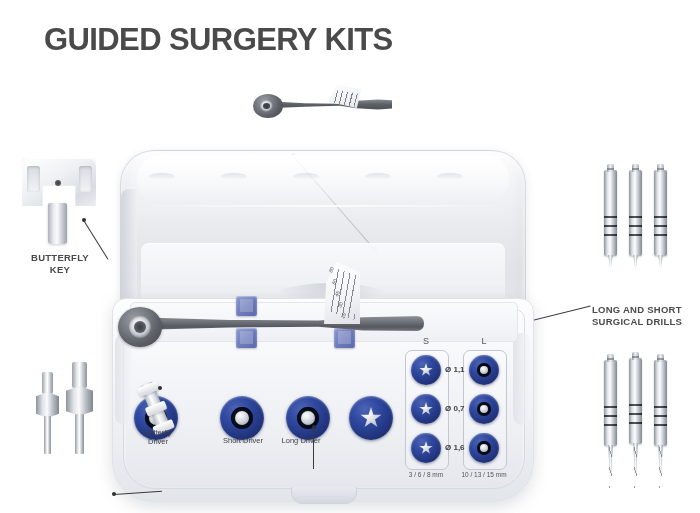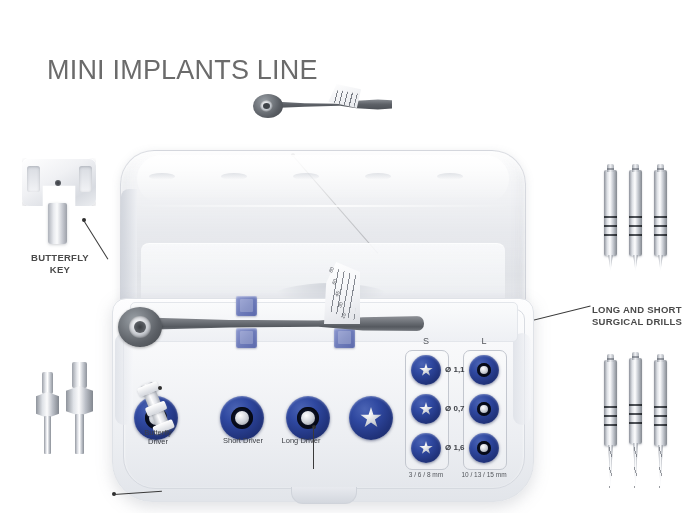--- a/index.html
+++ b/index.html
@@ -287,21 +287,21 @@
   .drill .flute-cut{
     position:absolute;left:40%;width:20%;height:100%;
     background:repeating-linear-gradient(72deg,rgba(70,75,85,.55) 0 1px,rgba(0,0,0,0) 1px 6px);
   }
 </style>
 </head>
 <body>
 
 <div id="stage">
 
-  <div class="title-sub">MINI IMPLANTS LINE</div>
+  <div class="title-main">GUIDED SURGERY KITS</div>
 
   <div style="position:absolute;left:250px;top:88px;width:145px;height:32px;">
     <div style="position:absolute;left:24px;top:11px;width:118px;height:11px;
                 background:linear-gradient(180deg,#8b8f95,#5d6167 48%,#4b4f55 100%);
                 clip-path:polygon(0% 22%,26% 38%,56% 44%,70% 16%,88% 4%,100% 12%,100% 86%,88% 96%,70% 84%,56% 62%,26% 70%,0% 82%);"></div>
     <div style="position:absolute;left:3px;top:6px;width:30px;height:24px;border-radius:50%;
                 background:radial-gradient(circle at 38% 32%,#9aa0a6,#5a5e64 62%,#42454a 100%);"></div>
     <div style="position:absolute;left:10px;top:12px;width:13px;height:12px;border-radius:50%;
                 background:radial-gradient(circle at 40% 35%,#fdfdfe,#c5c9cf 50%,#6f747a 100%);
                 box-shadow:inset 0 0 2px rgba(0,0,0,.55);"></div>

